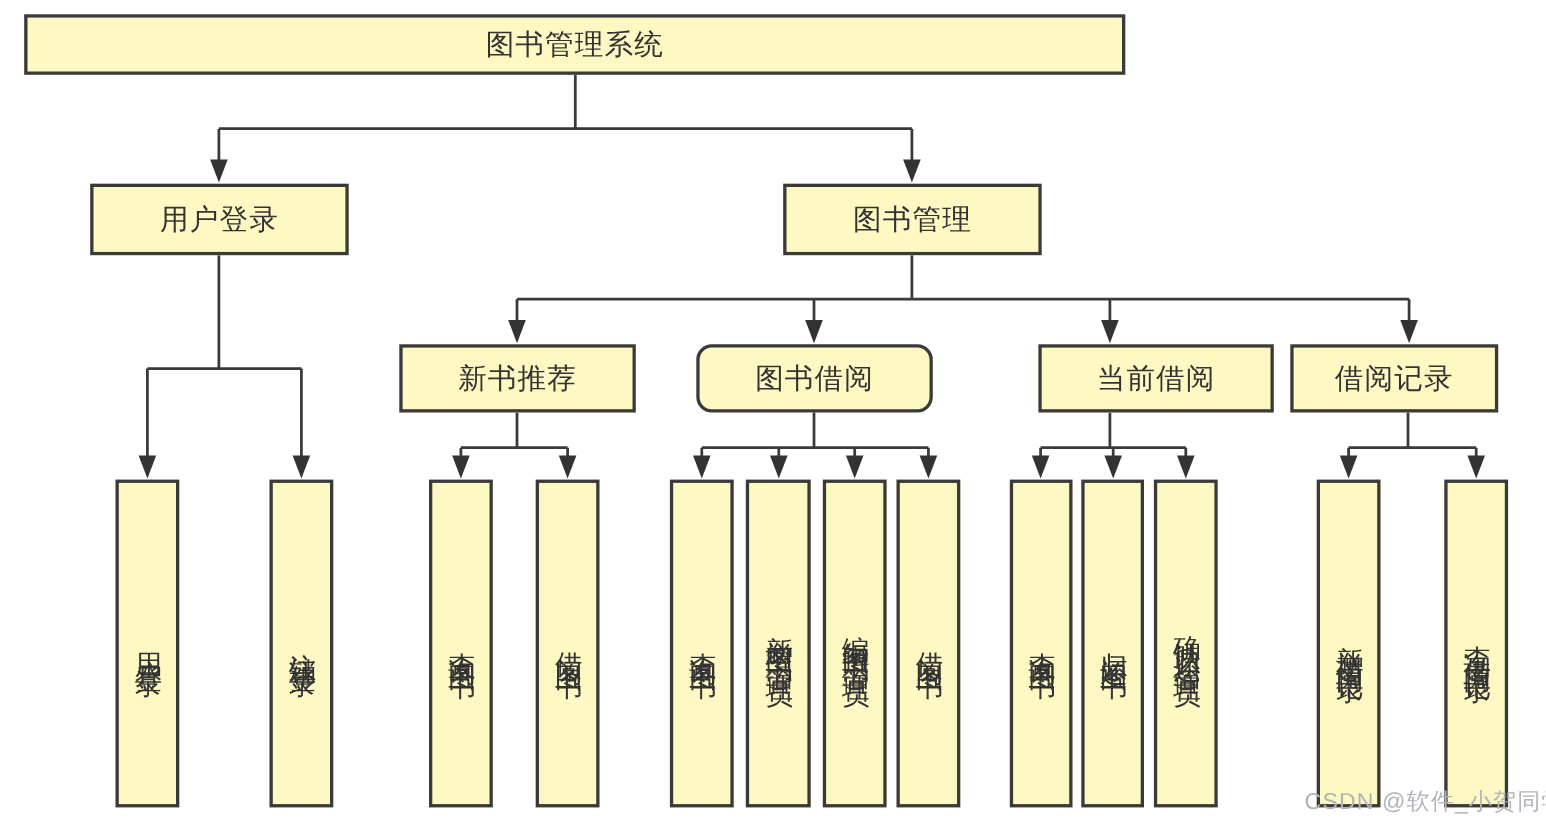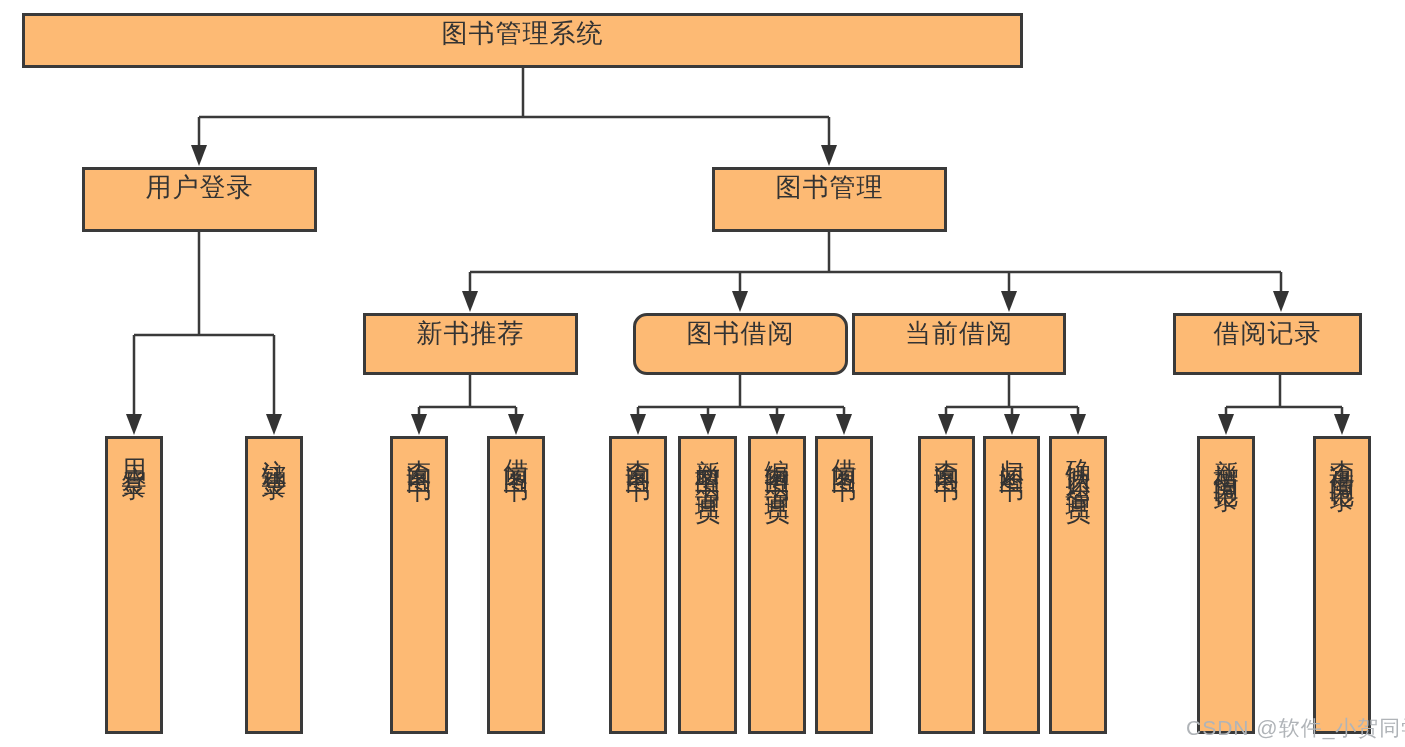--- a/index.html
+++ b/index.html
@@ -14,22 +14,23 @@
   #edges {
     position: absolute;
     left: 0; top: 0;
     width: 1405px; height: 747px;
     pointer-events: none;
   }
   .node {
     position: absolute;
     box-sizing: border-box;
     border: 3px solid #3a3a3a;
-    background: #fdba74;
+    background: #fef9c3;
     display: flex;
+    align-items: center;
     justify-content: center;
     color: #333333;
   }
   .node.h { font-size: 26px; letter-spacing: 1px; white-space: nowrap; }
   .vt {
     writing-mode: vertical-rl;
     text-orientation: mixed;
     font-size: 25px;
     letter-spacing: 6px;
     line-height: 1;
@@ -102,21 +103,21 @@
   <div class="node h" style="left:363px; top:313px; width:215px; height:62px;">
     <span>新书推荐</span>
   </div>
 
   <div class="node h" style="left:712px; top:167px; width:235px; height:65px;">
     <span>图书管理</span>
   </div>
   <div class="node h" style="left:633px; top:313px; width:215px; height:62px;border-radius:14px;">
     <span>图书借阅</span>
   </div>
-  <div class="node h" style="left:852px; top:313px; width:214px; height:62px;">
+  <div class="node h" style="left:944px; top:313px; width:214px; height:62px;">
     <span>当前借阅</span>
   </div>
   <div class="node h" style="left:1173px; top:313px; width:189px; height:62px;">
     <span>借阅记录</span>
   </div>
 
   <div class="node" style="left:105px; top:436px; width:58px; height:298px;">
     <span class="vt">用户登录</span>
   </div>
   <div class="node" style="left:245px; top:436px; width:58px; height:298px;">

